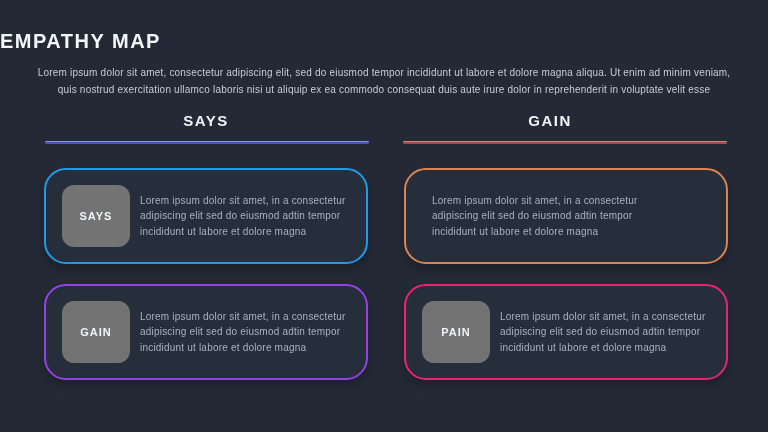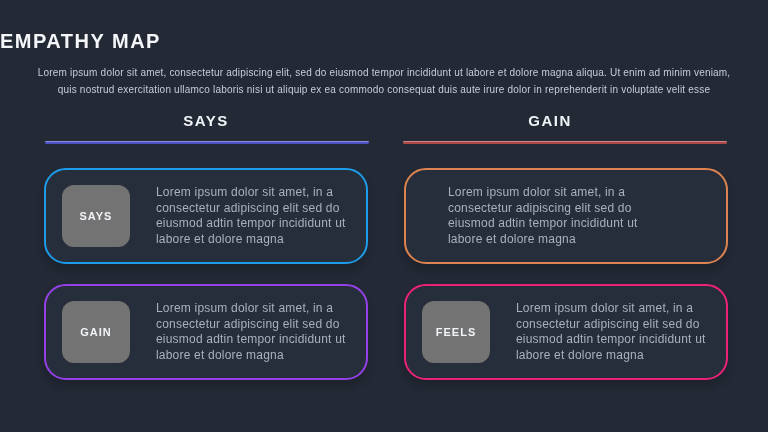--- a/index.html
+++ b/index.html
@@ -64,23 +64,23 @@
   .badge {
     flex: none;
     width: 68px; height: 62px;
     border-radius: 12px;
     background: #737373;
     display: flex; align-items: center; justify-content: center;
     font-size: 11px; font-weight: 700; letter-spacing: 1px;
     color: #f0f3f7;
   }
   .card-text {
-    margin-left: 26px;
+    margin-left: 10px;
     width: 206px;
-    font-size: 12px; line-height: 15.5px;
+    font-size: 10px; line-height: 15.5px;
     letter-spacing: 0.2px;
     color: #a9b1be;
   }
 </style>
 </head>
 <body style="background: rgb(35, 41, 53);">
 
 <div class="slide">
 
   <div class="title">EMPATHY MAP</div>
@@ -110,18 +110,18 @@
     <div class="card" style="border-color: rgb(220, 131, 80);">
       <div class="card-text">Lorem ipsum dolor sit amet, in a consectetur adipiscing elit sed do eiusmod adtin tempor incididunt ut labore et dolore magna</div>
     </div>
 
     <div class="card" style="border-color: rgb(150, 64, 232);">
       <div class="badge">GAIN</div>
       <div class="card-text">Lorem ipsum dolor sit amet, in a consectetur adipiscing elit sed do eiusmod adtin tempor incididunt ut labore et dolore magna</div>
     </div>
 
     <div class="card" style="border-color: rgb(236, 34, 119);">
-      <div class="badge">FEELS</div>
+      <div class="badge">PAIN</div>
       <div class="card-text">Lorem ipsum dolor sit amet, in a consectetur adipiscing elit sed do eiusmod adtin tempor incididunt ut labore et dolore magna</div>
     </div>
 
   </div>
 </div>
 
 </body></html>

